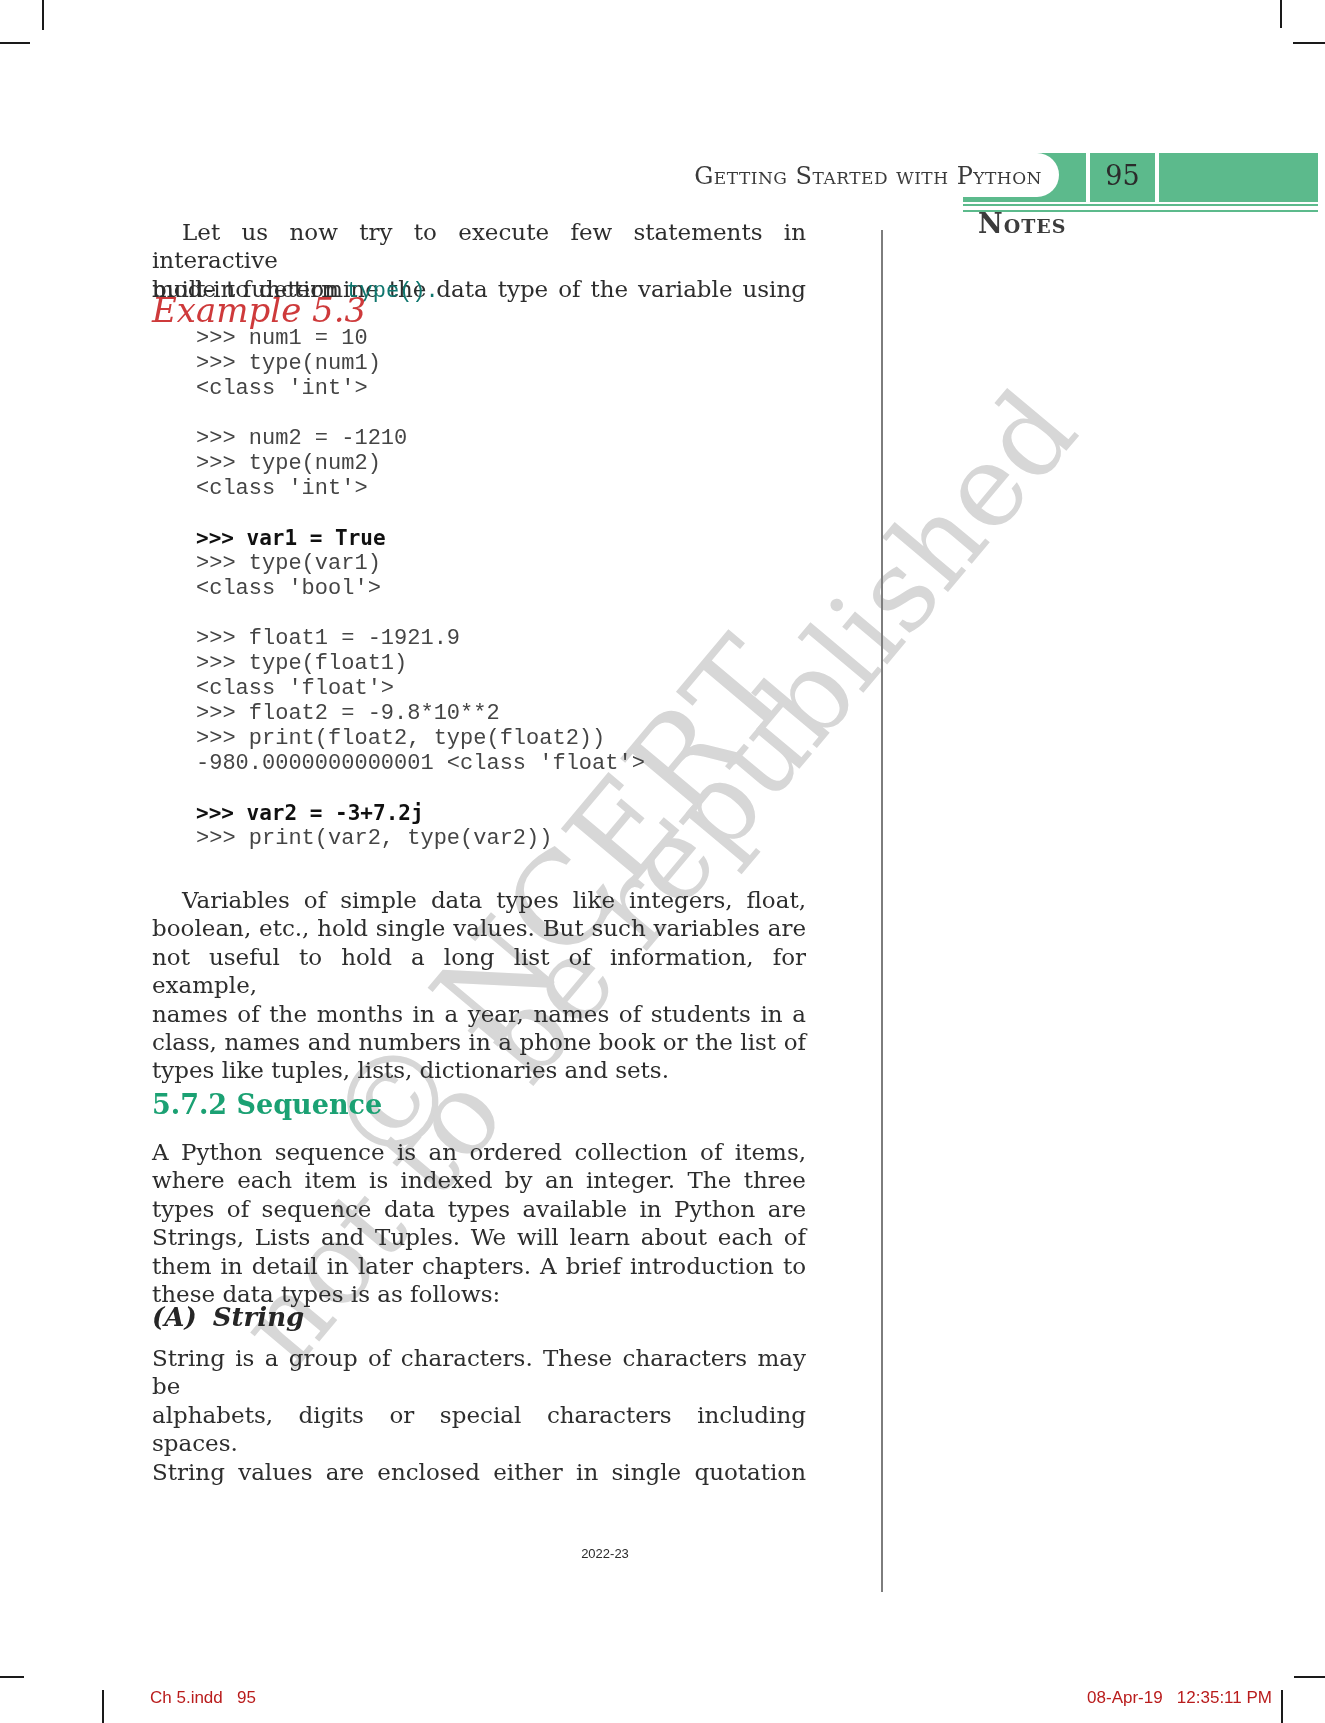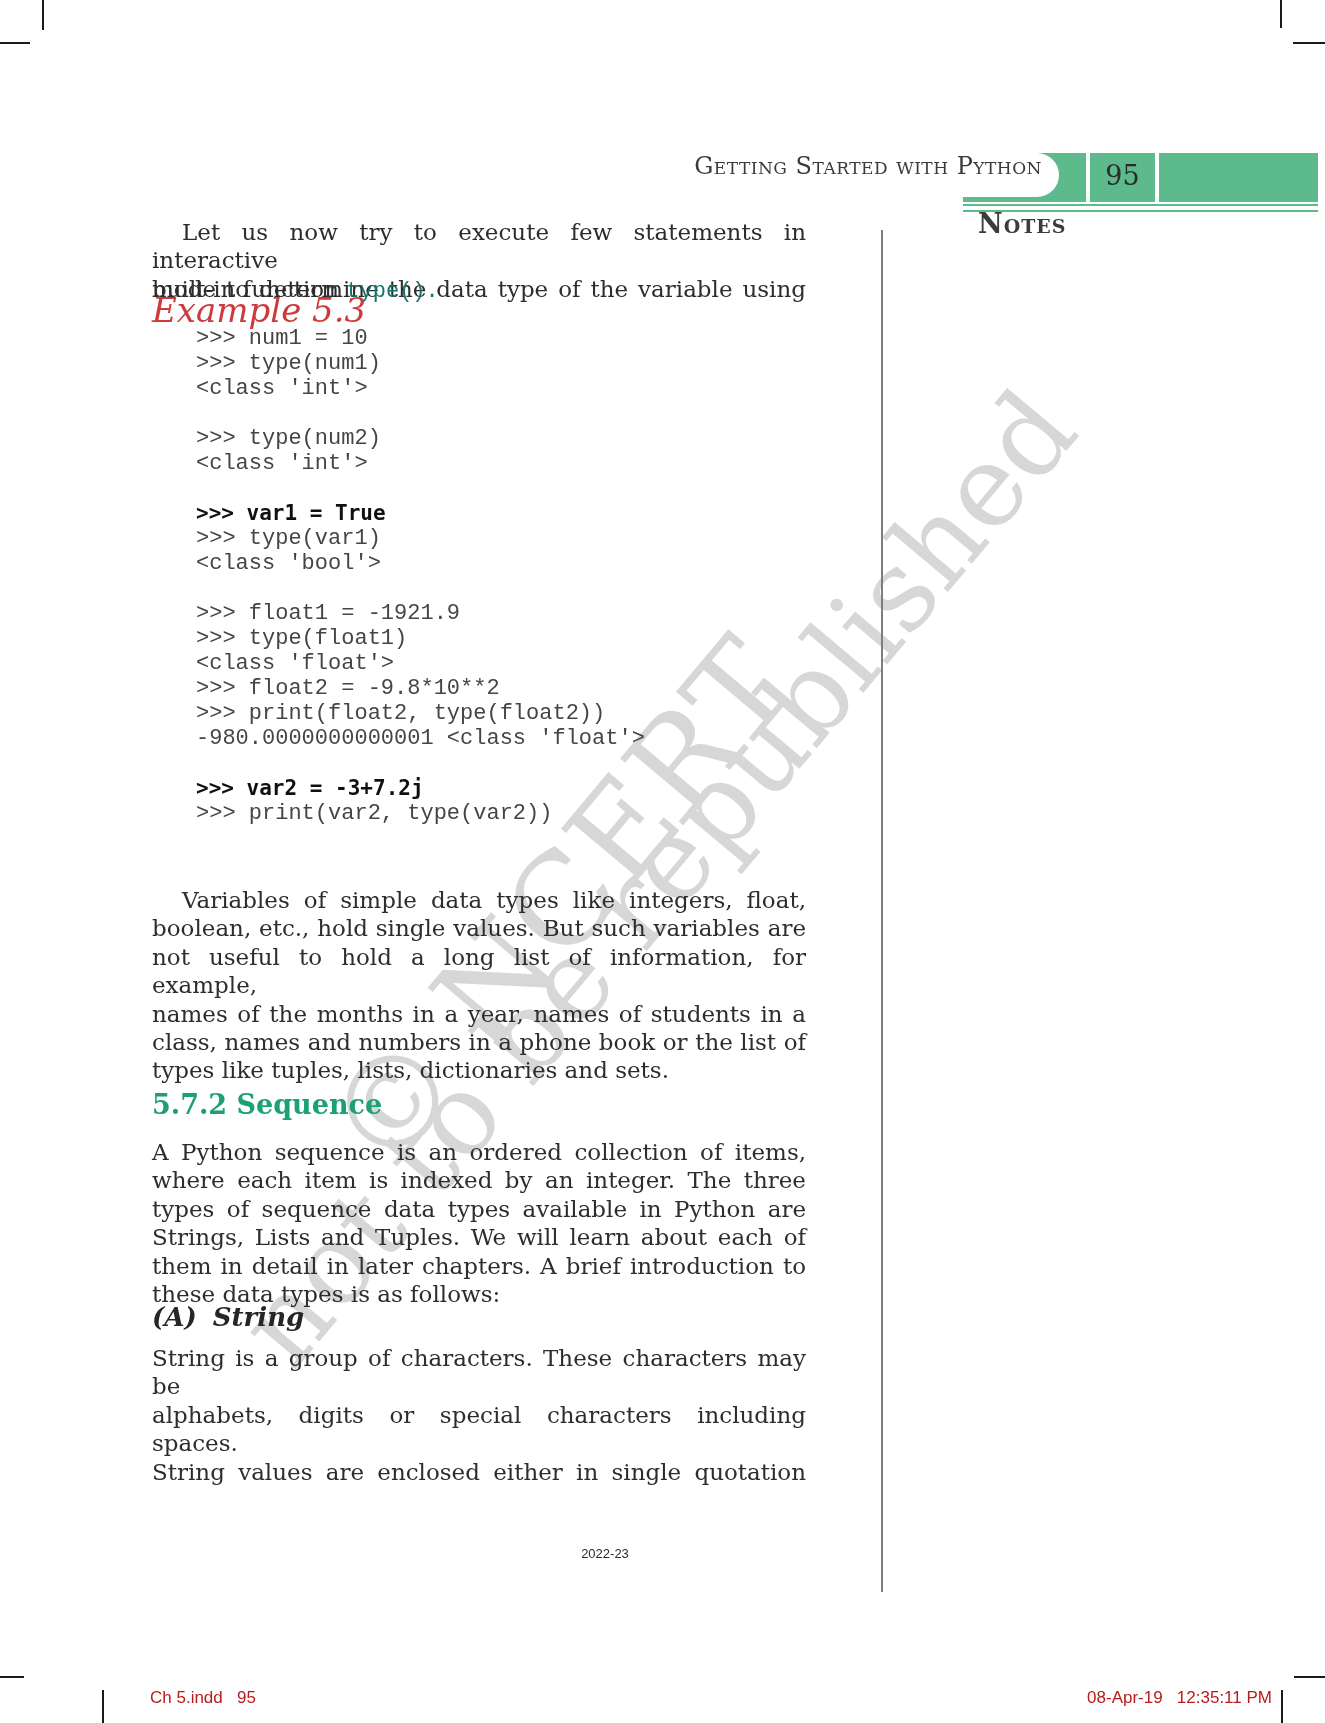--- a/index.html
+++ b/index.html
@@ -18,21 +18,21 @@
   
   .crop { position:absolute; background:#1a1a1a; z-index:1; }
   
   .band { position:absolute; left:963px; top:153px; width:355px; height:49px; background:#5cba8c; z-index:1; }
   .band-notch { position:absolute; left:963px; top:153px; width:96px; height:44px; background:#ffffff; border-radius:0 24px 24px 0; z-index:2; }
   .band-sep { position:absolute; top:153px; width:4px; height:49px; background:#ffffff; z-index:2; }
   #band-sep-1 { left:1086px; }
   #band-sep-2 { left:1155px; }
   .page-num { position:absolute; left:1090px; top:160px; width:65px; text-align:center; font-size:27px; color:#2b2b2b; z-index:3; }
   .header-title {
-    position:absolute; right:283px; top:152px; font-size:24px; letter-spacing:0.5px;
+    position:absolute; right:283px; top:162px; font-size:24px; letter-spacing:0.5px;
     font-variant:small-caps; color:#3a3a3a; z-index:3; white-space:nowrap;
   }
   .band-underline { position:absolute; left:963px; top:204px; width:355px; height:4px;
     border-top:2px solid #5cba8c; border-bottom:2px solid #5cba8c; z-index:1; }
   .notes-label { position:absolute; left:978px; top:208px; font-size:27px; font-weight:bold;
     font-variant:small-caps; letter-spacing:1px; color:#3c3c3c; z-index:2; }
   .v-divider { position:absolute; left:881px; top:230px; width:2px; height:1362px; background:#7d7d7d; z-index:1; }
   
   .para { position:absolute; left:152px; width:654px; font-size:23px; z-index:2;margin-top:12px; }
   .jline { line-height:28.4px; text-align:justify; text-align-last:justify; }
@@ -93,20 +93,21 @@
     </div>
   </div>
 
   <div class="example-heading">Example 5.3</div>
 
   <div class="code-block">
       <div class="code-line">&gt;&gt;&gt; num1 = 10</div>
       <div class="code-line">&gt;&gt;&gt; type(num1)</div>
       <div class="code-line">&lt;class 'int'&gt;</div>
       <div class="code-line">&nbsp;</div>
+      <div class="code-line">&gt;&gt;&gt; num2 = -1210</div>
       <div class="code-line">&gt;&gt;&gt; type(num2)</div>
       <div class="code-line">&lt;class 'int'&gt;</div>
       <div class="code-line">&nbsp;</div>
       <div class="code-line bold">&gt;&gt;&gt; var1 = True</div>
       <div class="code-line">&gt;&gt;&gt; type(var1)</div>
       <div class="code-line">&lt;class 'bool'&gt;</div>
       <div class="code-line">&nbsp;</div>
       <div class="code-line">&gt;&gt;&gt; float1 = -1921.9</div>
       <div class="code-line">&gt;&gt;&gt; type(float1)</div>
       <div class="code-line">&lt;class 'float'&gt;</div>

